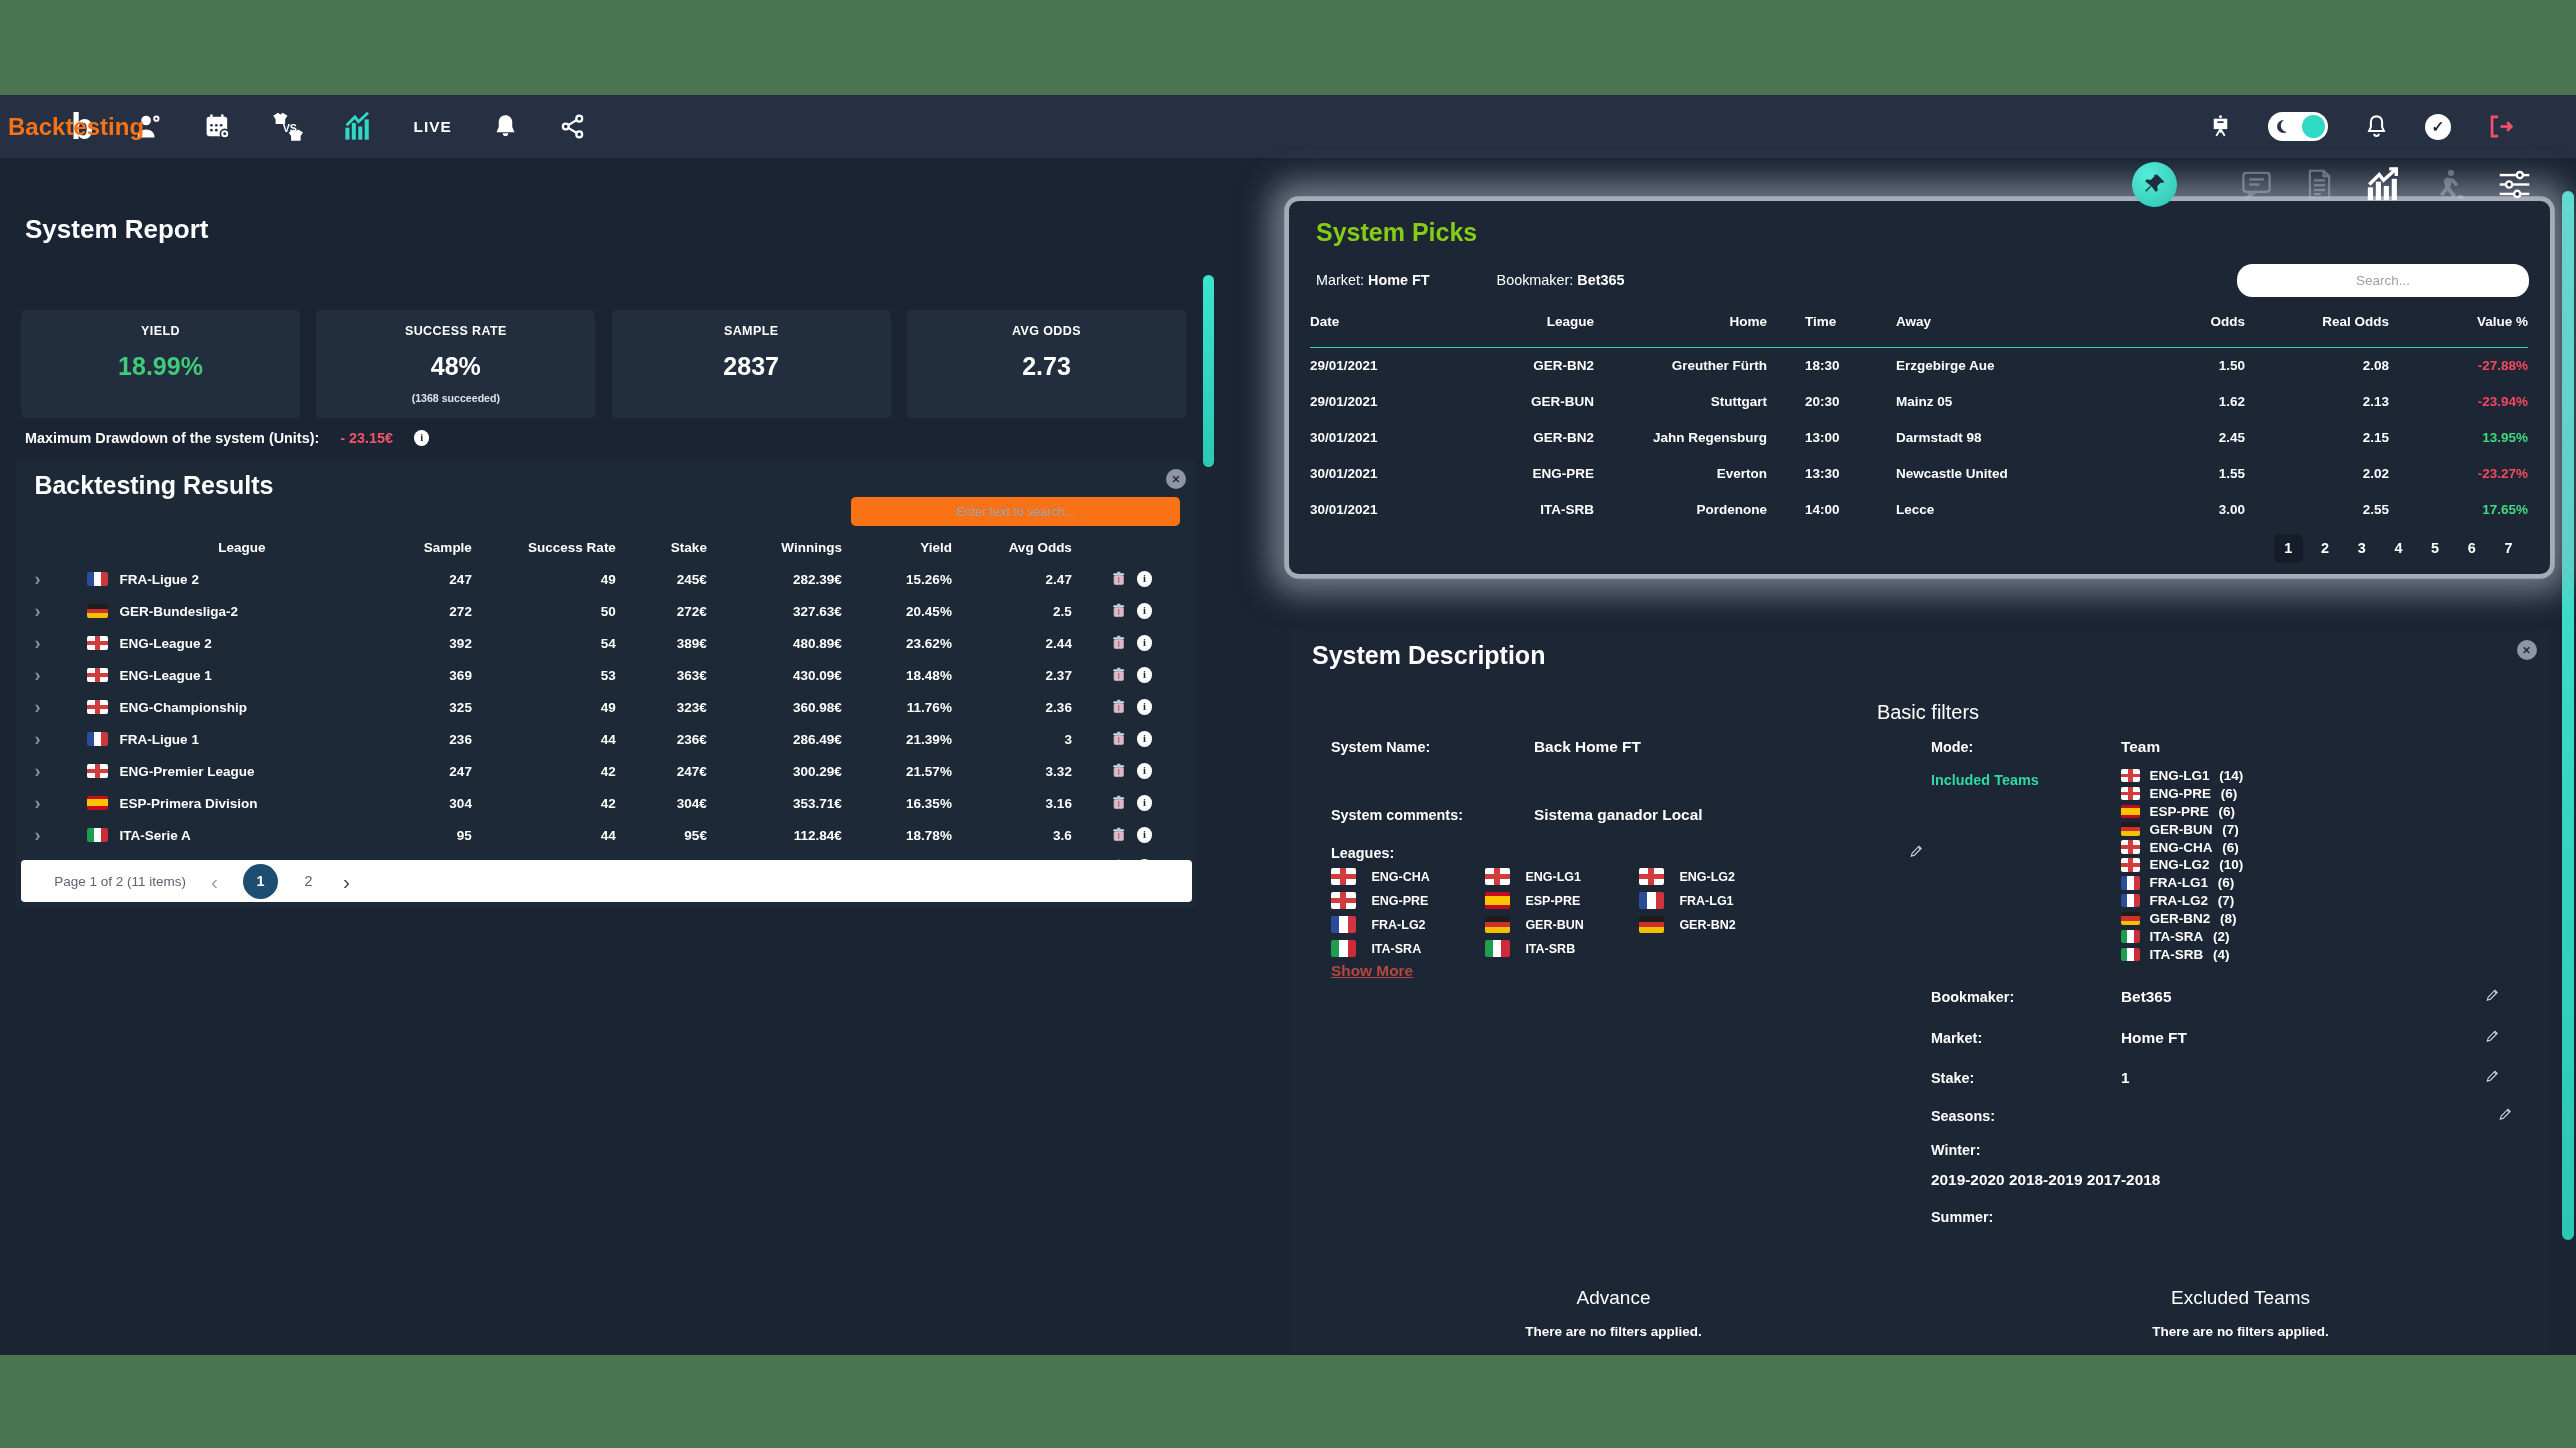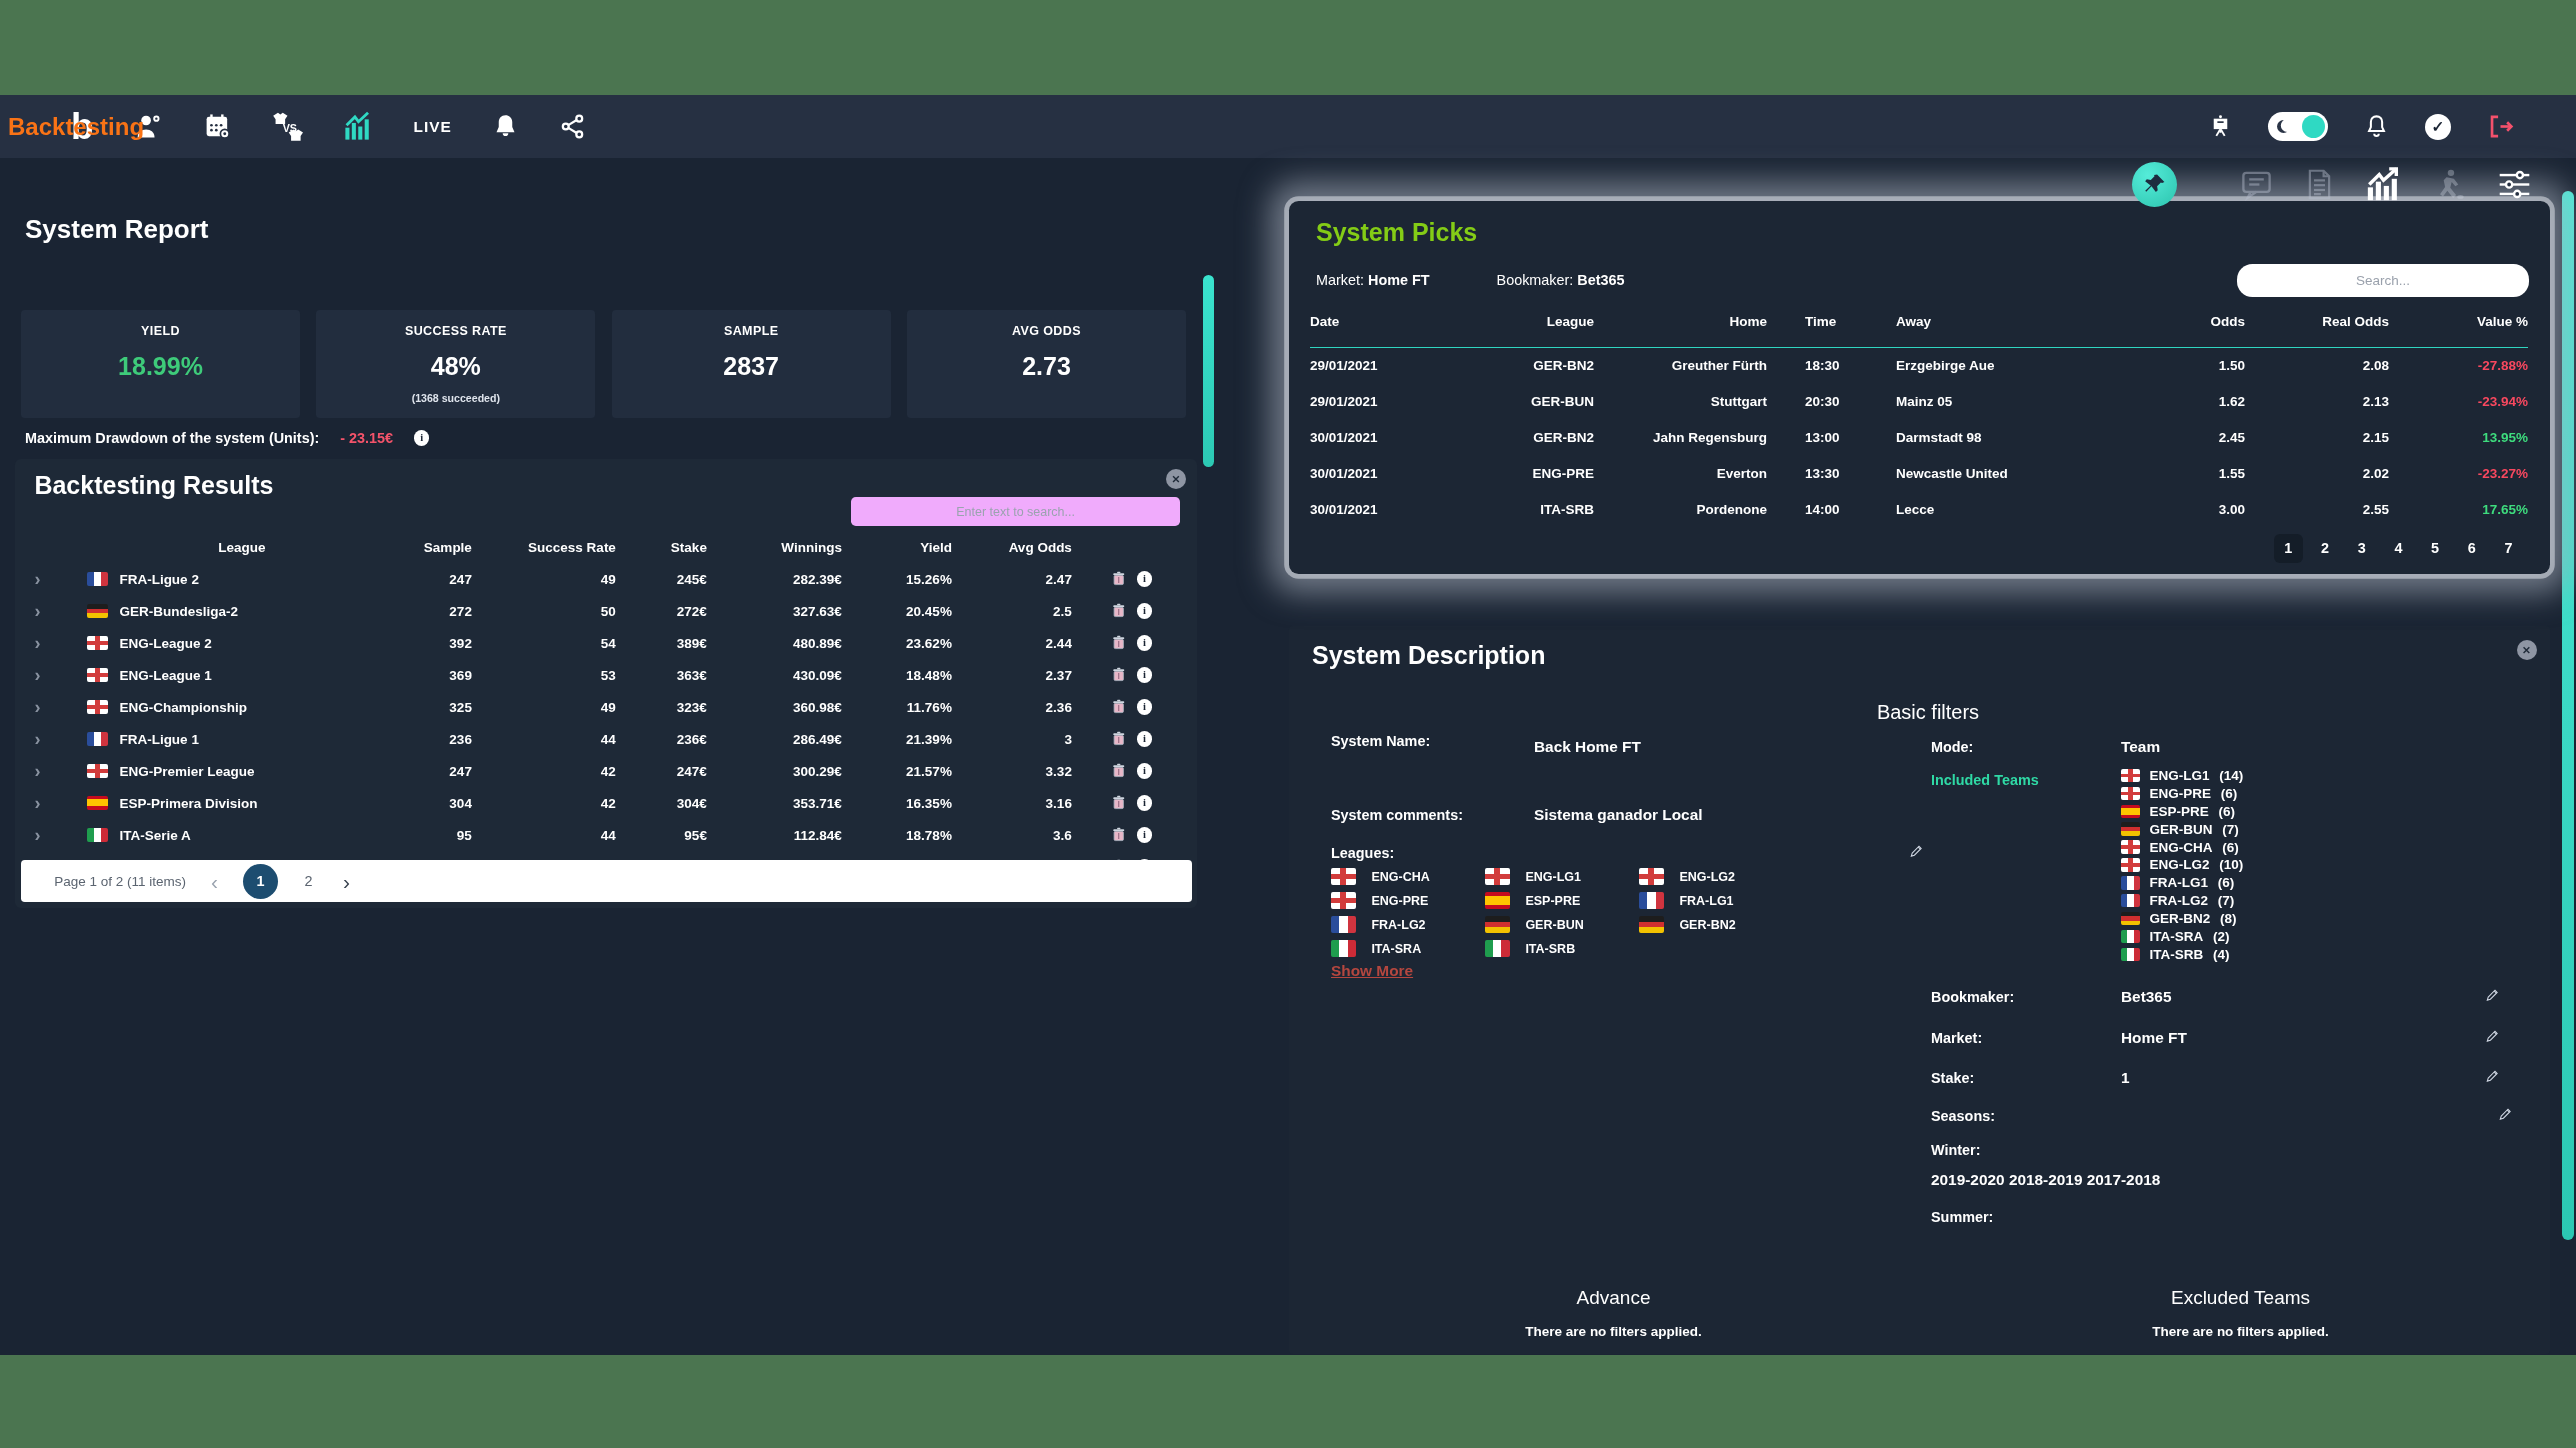--- a/index.html
+++ b/index.html
@@ -38,21 +38,21 @@
   .drawdown{position:absolute;left:25px;top:272px;font-size:14.4px;font-weight:700;color:#fff;display:flex;align-items:center;gap:21px;}
   .drawdown .dd-val{color:#f4536a;}
   .info-dot{display:inline-flex;width:15.4px;height:15.4px;border-radius:50%;background:#fff;color:#1a2433;align-items:center;justify-content:center;font-size:10.6px;font-weight:800;font-family:"Liberation Serif",serif;}
   .info-dot::before{content:"i";}
 
   .results{position:absolute;left:15.4px;top:301px;width:1182px;height:449px;background:#1e2937;border-radius:5.8px;}
   .rp-title{position:absolute;left:19px;top:11.5px;font-size:25px;font-weight:700;color:#fff;}
   .close-circle{width:20px;height:20px;border-radius:50%;background:#8e95a3;color:#1e2937;display:flex;align-items:center;justify-content:center;cursor:pointer;}
   .close-circle::before{content:"✕";font-size:10.6px;font-weight:800;}
   .rp-close{position:absolute;right:11.5px;top:9.6px;}
-  .rp-search{position:absolute;right:17.3px;top:38px;width:325px;height:27px;border-radius:4.8px;border:none;background:#f0abfc;text-align:center;font-size:12.5px;color:#3a4350;outline:none;}
+  .rp-search{position:absolute;right:17.3px;top:38px;width:325px;height:27px;border-radius:4.8px;border:none;background:#f97316;text-align:center;font-size:12.5px;color:#3a4350;outline:none;}
   .rp-search::placeholder{color:#9aa3af;}
   .rgrid{display:grid;grid-template-columns:33px 306px 106px 144px 91px 135px 110px 120px 86px;align-items:center;}
   .rp-head{position:absolute;left:11.5px;top:81px;width:1140px;font-size:13.5px;font-weight:700;color:#fff;}
   .rp-head .h-league{text-align:center;padding-left:58px;}
   .h-num{text-align:right;}
   .rp-rows{position:absolute;left:11.5px;top:104px;width:1140px;}
   .rrow{height:32px;font-size:13.5px;font-weight:700;color:#fff;}
   .cell-num{text-align:right;}
   .chev{color:#8a93a1;font-size:18px;line-height:1;cursor:pointer;padding-left:7.7px;}
   .chev::before{content:"›";}
@@ -676,21 +676,21 @@
 
             <span class="pp-page" data-active="false">7</span>
           </div>
       </div>
 
       <div class="desc">
         <div class="dp-title">System Description</div>
         <div class="dp-close close-circle"></div>
         <div class="dp-basic">Basic filters</div>
 
-        <div class="dlabel" style="left:42px;top:107px;">System Name:</div>
+        <div class="dlabel" style="left:42px;top:113px;">System Name:</div>
         <div class="dvalue" style="left:245px;top:112px;">Back Home FT</div>
 
         <div class="dlabel" style="left:42px;top:181px;">System comments:</div>
         <div class="dvalue" style="left:245px;top:180px;">Sistema ganador Local</div>
 
         <div class="dlabel" style="left:42px;top:219px;">Leagues:</div>
         <div class="pencil" style="left:620px;top:217px;">
           <svg viewBox="0 0 20 20" width="15.4" height="15.4" fill="none" stroke="#cfd6e2" stroke-width="1.4">
               <path d="M3 17l1.2-4L13 4.2l2.8 2.8L7 15.8z"></path>
               <path d="M12 5.2l2.8 2.8"></path>

